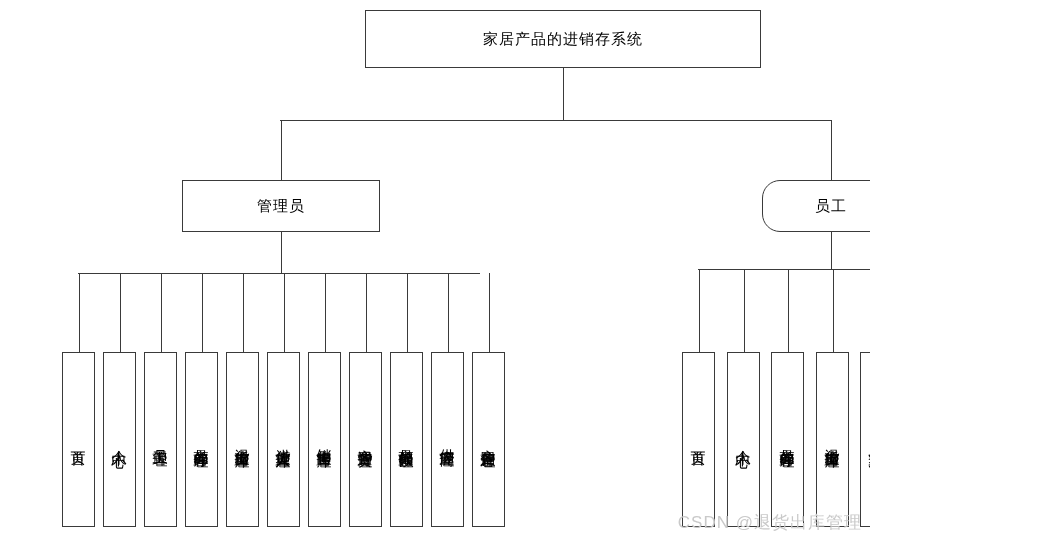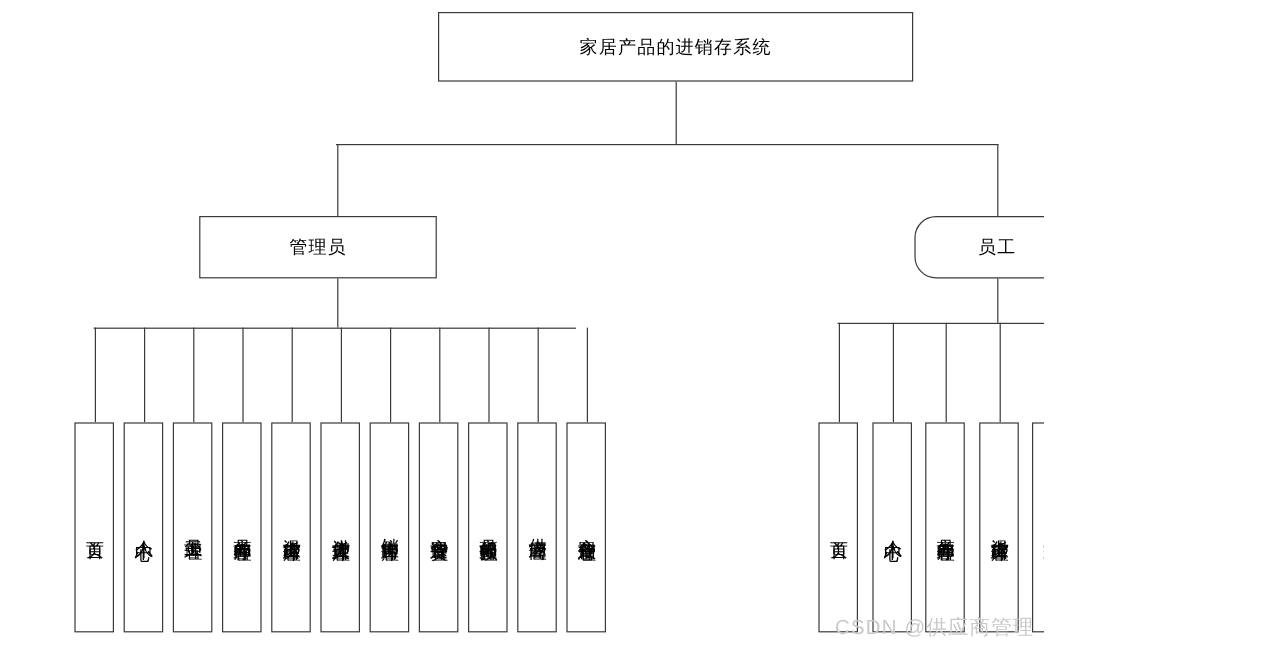--- a/index.html
+++ b/index.html
@@ -71,21 +71,21 @@
 </style>
 </head>
 <body>
 
 <div id="canvas">
   <div id="nodes">
       <div class="node root" style="left: 365px; top: 10px; width: 396px; height: 58px;">家居产品的进销存系统</div>
       <div class="line v" style="left: 563px; top: 68px; height: 52px;"></div>
       <div class="line h" style="left: 280px; top: 120px; width: 552px;"></div>
       <div class="line v" style="left: 281px; top: 120px; height: 60px;"></div>
-      <div class="node level2" style="left: 166px; top: 180px; width: 198px; height: 52px;">管理员</div>
+      <div class="node level2" style="left: 182px; top: 180px; width: 198px; height: 52px;">管理员</div>
       <div class="line v" style="left: 281px; top: 232px; height: 41px;"></div>
       <div class="line h" style="left: 78px; top: 273px; width: 402px;"></div>
       <div class="line v" style="left: 79px; top: 273px; height: 79px;"></div>
       <div class="node leaf" style="left: 62px; top: 352px; width: 33px; height: 175px;">
         <span class="vtext">首页</span>
       </div>
       <div class="line v" style="left: 120px; top: 273px; height: 79px;"></div>
       <div class="node leaf" style="left: 103px; top: 352px; width: 33px; height: 175px;">
         <span class="vtext">个人中心</span>
       </div>
@@ -155,14 +155,14 @@
       </div>
       <div class="line v" style="left: 966px; top: 269px; height: 83px;"></div>
       <div class="node leaf" style="left: 949px; top: 352px; width: 33px; height: 175px;">
         <span class="vtext">客户退货管理</span>
       </div>
       <div class="line v" style="left: 1011px; top: 269px; height: 83px;"></div>
       <div class="node leaf" style="left: 994px; top: 352px; width: 33px; height: 175px;">
         <span class="vtext">商品报损管理</span>
       </div>
     </div>
-  <div id="watermark">CSDN @供应商管理</div>
+  <div id="watermark">CSDN @退货出库管理</div>
 </div>
 
 </body></html>

